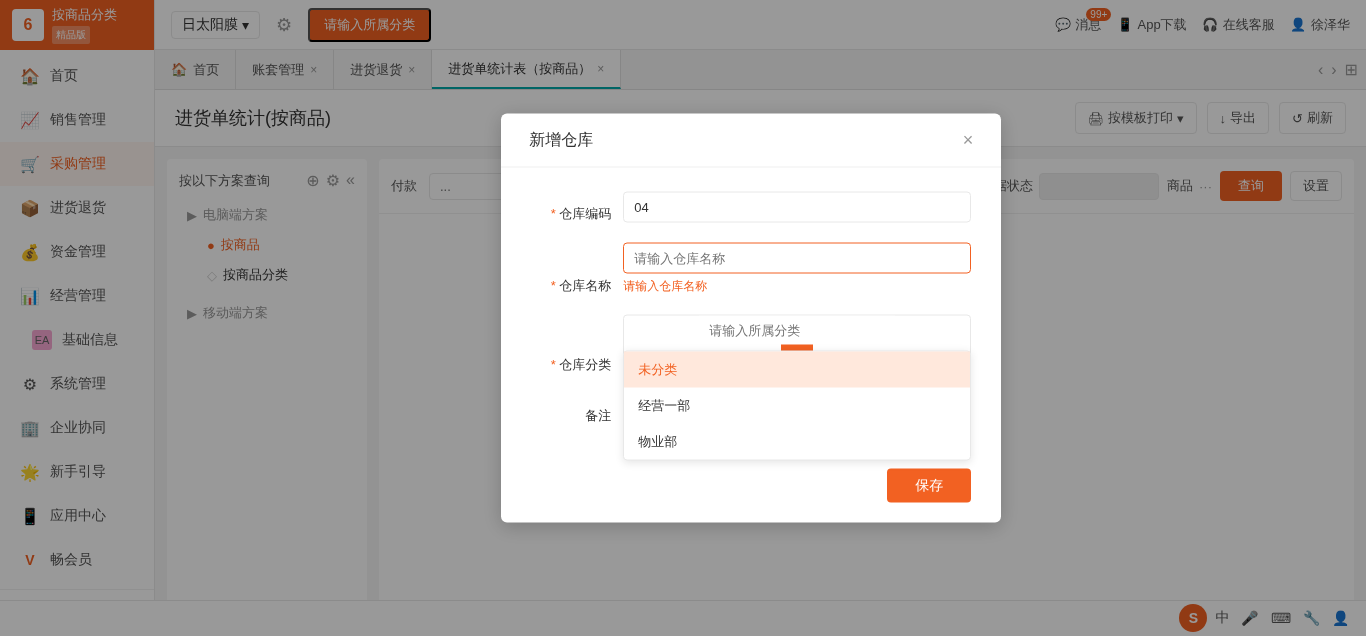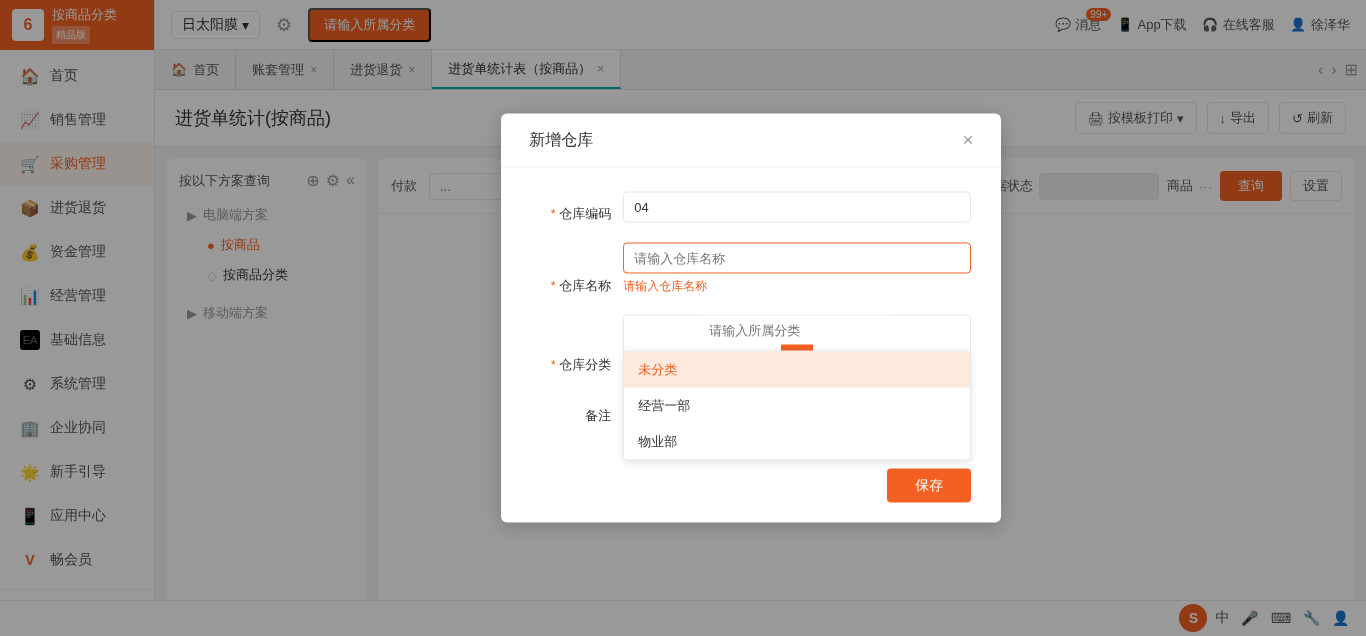--- a/index.html
+++ b/index.html
@@ -209,21 +209,21 @@
     </div>
     <div class="sidebar-item">
       <span class="sidebar-item-icon">💰</span>
       <span>资金管理</span>
     </div>
     <div class="sidebar-item">
       <span class="sidebar-item-icon">📊</span>
       <span>经营管理</span>
     </div>
     <div class="sidebar-item">
-      <span class="sidebar-item-icon" style="font-size:11px;background:#000000;border-radius:3px;padding:2px 4px;color:#666;">EA</span>
+      <span class="sidebar-item-icon" style="font-size:11px;background:#f9a8d4;border-radius:3px;padding:2px 4px;color:#666;margin-left:12px;">EA</span>
       <span>基础信息</span>
     </div>
     <div class="sidebar-item">
       <span class="sidebar-item-icon">⚙</span>
       <span>系统管理</span>
     </div>
     <div class="sidebar-item">
       <span class="sidebar-item-icon">🏢</span>
       <span>企业协同</span>
     </div>

